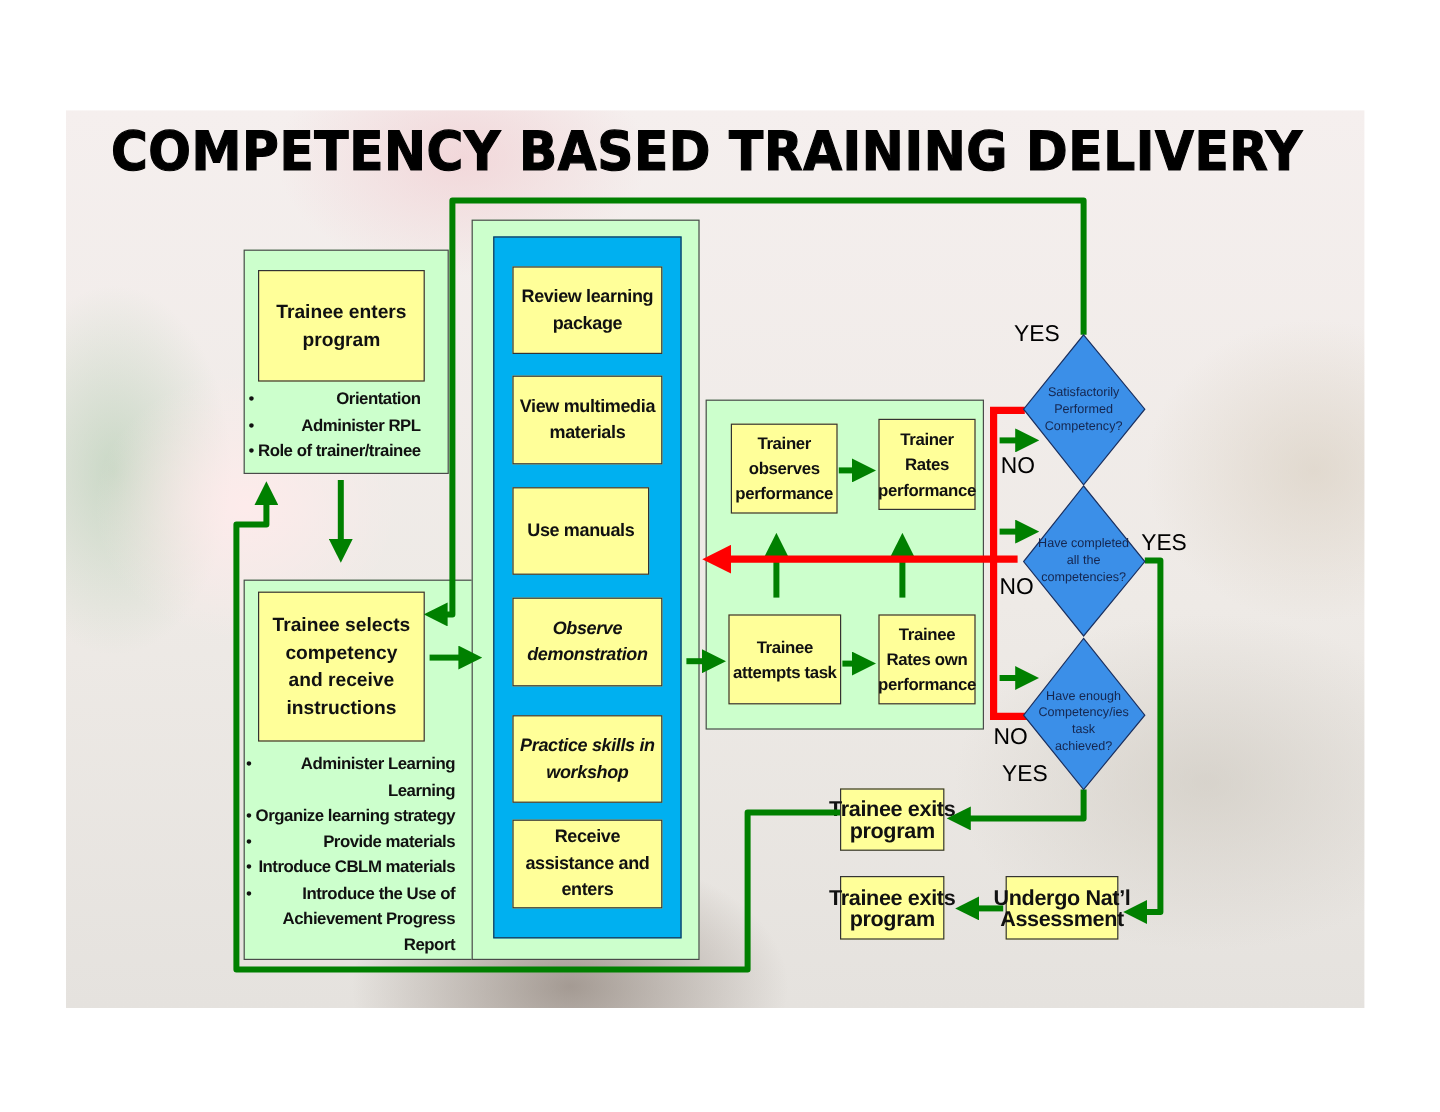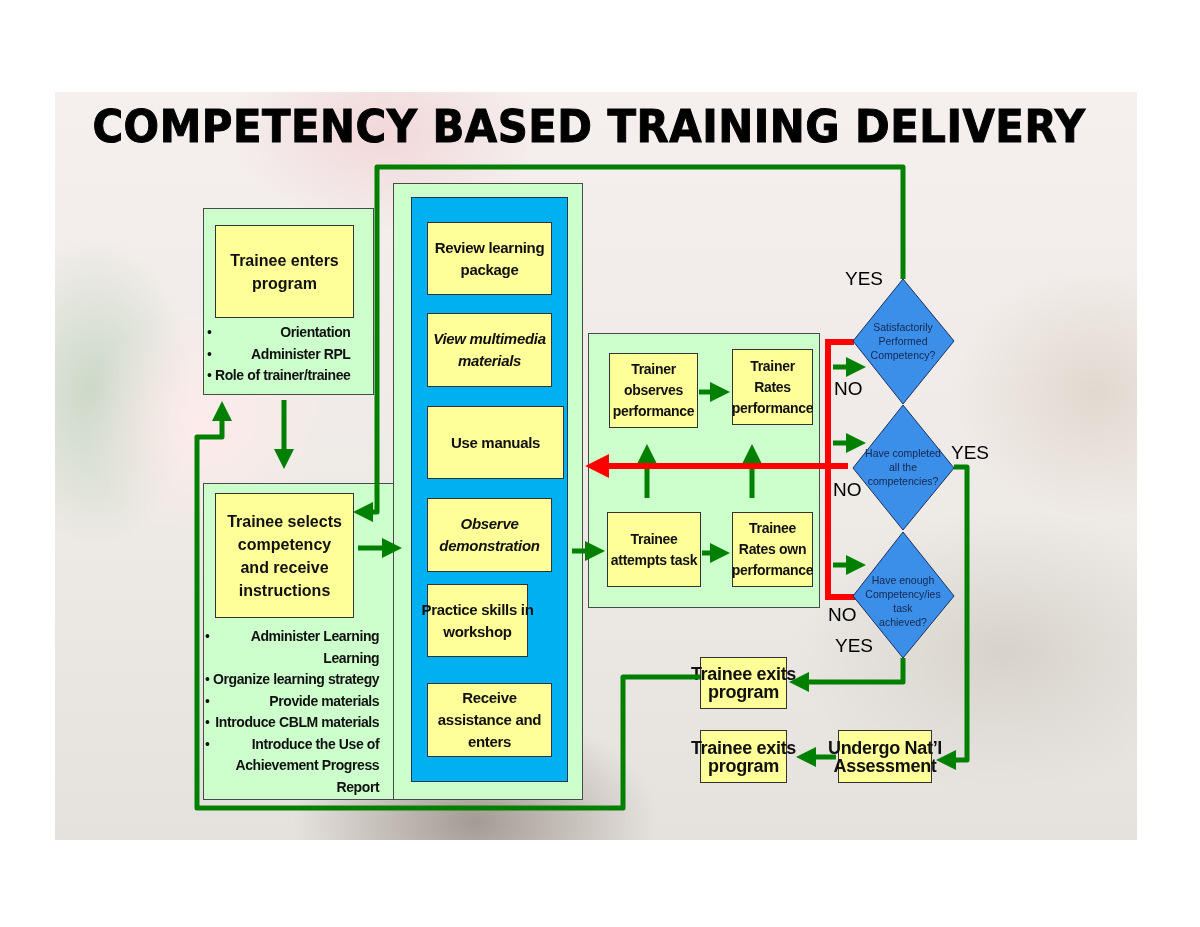--- a/index.html
+++ b/index.html
@@ -85,32 +85,32 @@
   <div class="cont">Report</div>
 </div>
 
 <div class="abs lg" style="left:393px;top:183px;width:190px;height:617px;"></div>
 <div class="abs blue" style="left:411px;top:197px;width:157px;height:585px;"></div>
 
 <div class="abs yb f15" style="left:427px;top:222px;width:125px;height:73px;">
   <span>Review learning</span>
   <span>package</span>
 </div>
-<div class="abs yb f15" style="left:427px;top:313px;width:125px;height:74px;font-style:italic;">
+<div class="abs yb f15" style="left:427px;top:313px;width:125px;height:74px;">
   <span>View multimedia</span>
   <span>materials</span>
 </div>
-<div class="abs yb f15" style="left:427px;top:406px;width:137px;height:73px;">
+<div class="abs yb f15" style="left:427px;top:406px;width:114px;height:73px;">
   <span>Use manuals</span>
 </div>
 <div class="abs yb f15" style="left:427px;top:498px;width:125px;height:74px;font-style:italic;">
   <span>Observe</span>
   <span>demonstration</span>
 </div>
-<div class="abs yb f15" style="left:427px;top:584px;width:101px;height:73px;">
+<div class="abs yb f15" style="left:427px;top:596px;width:125px;height:73px;font-style:italic;">
   <span>Practice skills in</span>
   <span>workshop</span>
 </div>
 <div class="abs yb f15" style="left:427px;top:683px;width:125px;height:74px;">
   <span>Receive</span>
   <span>assistance and</span>
   <span>enters</span>
 </div>
 
 <div class="abs lg" style="left:588px;top:333px;width:232px;height:275px;"></div>

